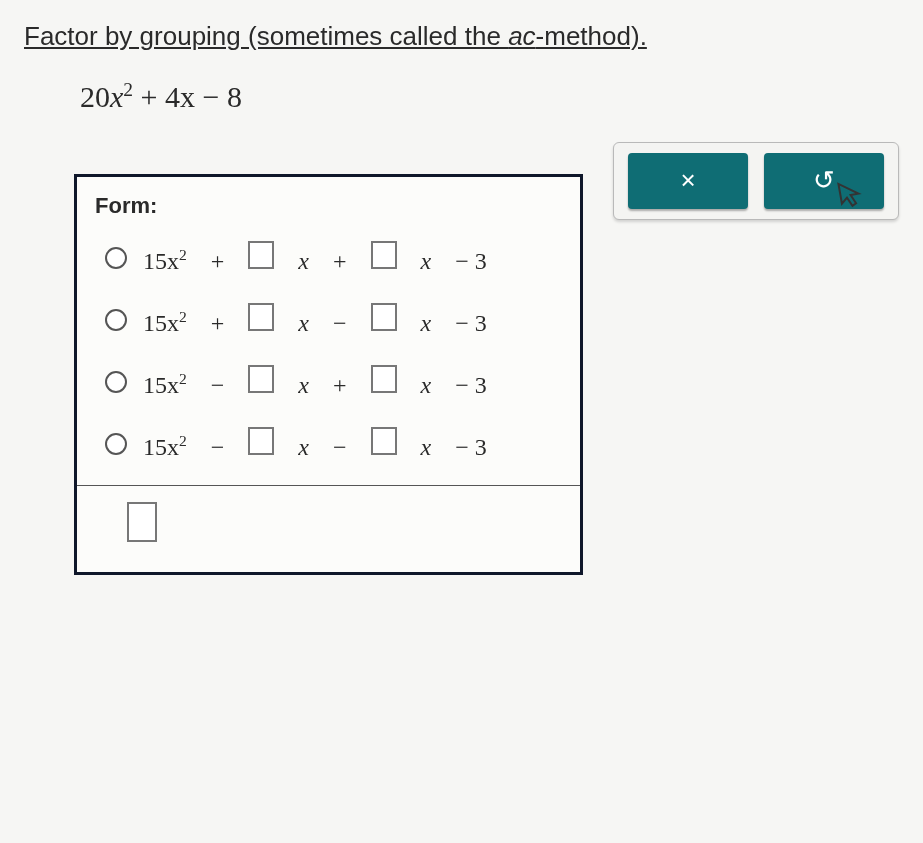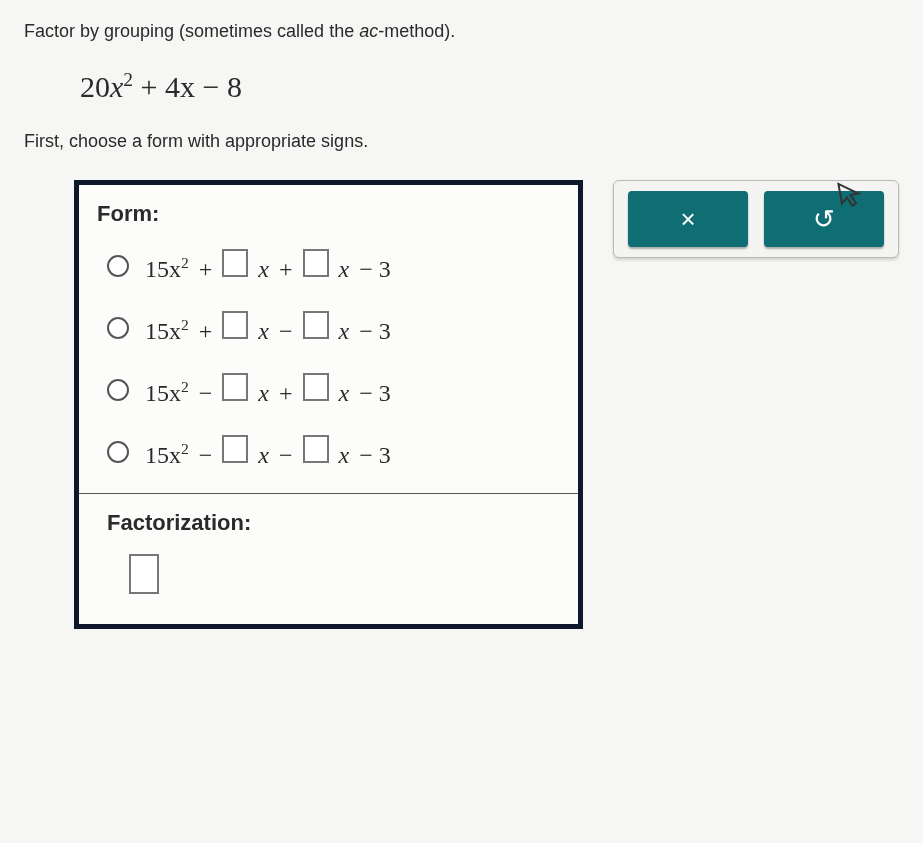--- a/index.html
+++ b/index.html
@@ -6,39 +6,40 @@
   body {
     margin: 0;
     padding: 20px 24px;
     width: 923px;
     height: 843px;
     font-family: Verdana, Arial, sans-serif;
     background: #f6f6f4;
     color: #2a2a2a;
     position: relative;
   }
-  .prompt { font-size: 18px; line-height: 1.25; }
+  .prompt { font-size: 26px; line-height: 1.25; text-decoration: underline; }
   .italic { font-style: italic; }
   .expr-main {
     font-family: Georgia, 'Times New Roman', serif;
     font-size: 30px;
     margin: 26px 0 26px 56px;
   }
   .sup { font-size: 0.65em; vertical-align: super; }
   .main-row {
     display: flex;
     align-items: flex-start;
     gap: 30px;
     margin-top: 28px;
   }
   .form-panel {
-    border: 5px solid #0f172a;
+    border: 3px solid #0f172a;
     width: 530px;
     margin-left: 50px;
     background: #fcfcfa;
+    margin-top: 32px;
   }
   .form-heading {
     font-weight: bold;
     font-size: 22px;
     padding: 16px 18px 8px 18px;
   }
   .option-row {
     display: flex;
     align-items: center;
     gap: 16px;
@@ -49,21 +50,21 @@
     border: 2px solid #555;
     border-radius: 50%;
     flex: 0 0 22px;
     background: #fff;
   }
   .mathline {
     font-family: Georgia, 'Times New Roman', serif;
     font-size: 24px;
     display: flex;
     align-items: baseline;
-    gap: 10px;
+    gap: 24px;
   }
   .mathline .var { font-style: italic; }
   .blank {
     display: inline-block;
     width: 26px; height: 28px;
     border: 2px solid #777;
     background: #fff;
     vertical-align: middle;
   }
   .divider { border-top: 1px solid #555; margin: 10px 0 0 0; }
@@ -113,21 +114,20 @@
 
 <div class="prompt">
   <span>Factor by grouping (sometimes called the </span><span class="italic">ac</span><span>-method).</span>
 </div>
 
 <div class="expr-main">
   <span>20</span><span class="var" style="font-style:italic;">x</span><span class="sup">2</span><span> + 4x − 8</span>
 </div>
 
 <div class="prompt">
-  <div>First, choose a form with appropriate signs.</div>
 </div>
 
 <span class="cursor-arrow">
   <svg width="24" height="28" viewBox="0 0 24 28">
       <path d="M2 2 L2 22 L8 17 L12 26 L16 24 L12 15 L20 15 Z" fill="none" stroke="#333" stroke-width="2"></path>
     </svg>
 </span>
 
 <div class="main-row">
 
@@ -186,21 +186,20 @@
         <span>−</span>
         <span class="blank"></span>
         <span class="var">x</span>
         <span>− 3</span>
       </div>
     </div>
 
     <div class="divider"></div>
 
     <div class="fact-section">
-      <div class="fact-heading">Factorization:</div>
       <span class="fact-blank"></span>
     </div>
   </div>
 
   <div class="button-tray">
     <button class="btn">
       <span>×</span>
     </button>
     <button class="btn">
       <span>↺</span>

